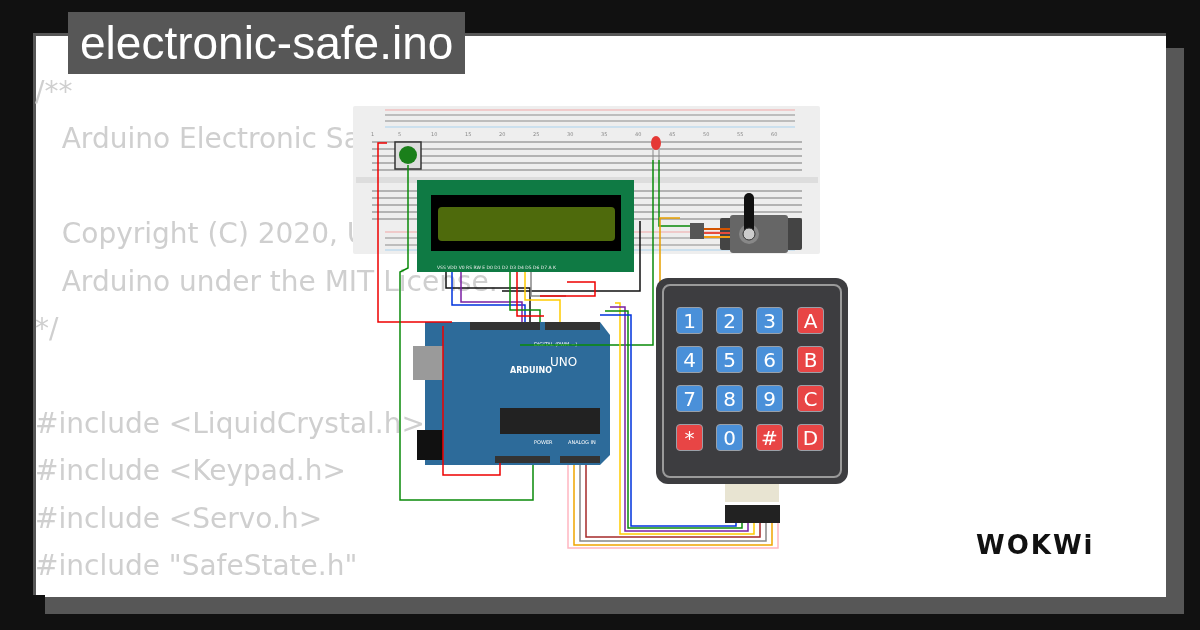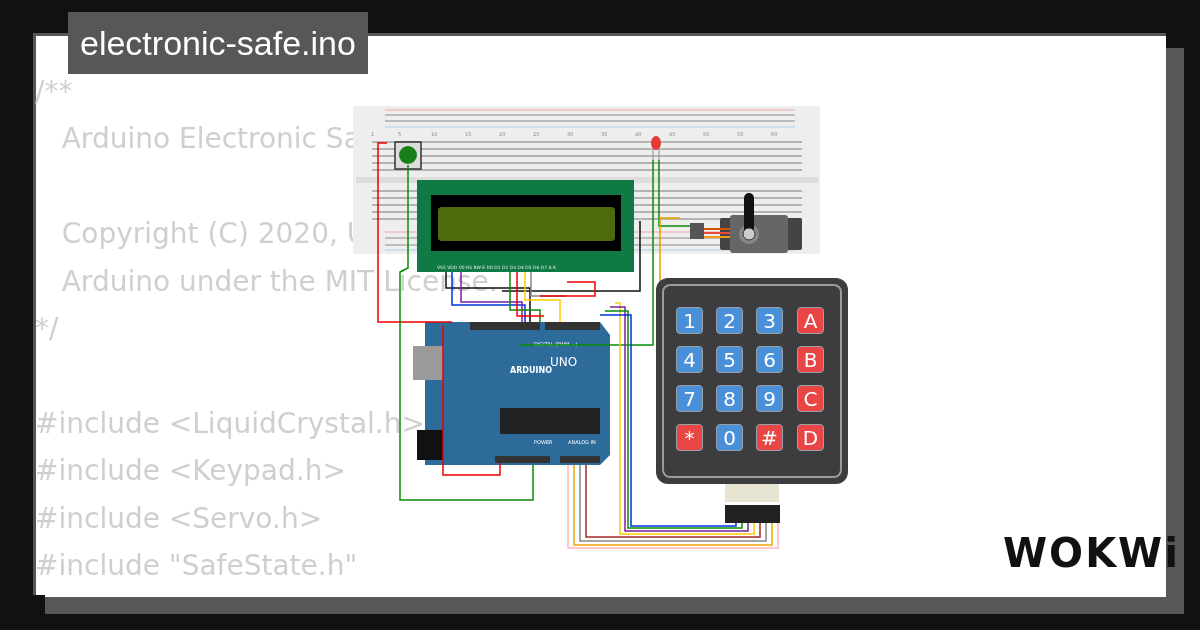--- a/index.html
+++ b/index.html
@@ -1,22 +1,22 @@
 <!DOCTYPE html>
 <html><head>
 <meta charset="utf-8">
 <style>
   html,body{margin:0;padding:0;}
   body{width:1200px;height:630px;background:#111111;position:relative;overflow:hidden;font-family:"DejaVu Sans",sans-serif;}
   .shadow{position:absolute;left:42px;top:48px;width:1142px;height:566px;background:#575757;}
   .card{position:absolute;left:33px;top:33px;width:1133px;height:564px;background:#ffffff;box-sizing:border-box;border:3px solid #575757;border-bottom:none;border-right:none;overflow:hidden;}
-  .title-tab{position:absolute;left:68px;top:12px;height:62px;padding:0 12px;background:#575757;color:#ffffff;font-family:"Liberation Sans",sans-serif;font-size:34px;line-height:62px;box-sizing:border-box;z-index:5;}
+  .title-tab{position:absolute;left:68px;top:12px;height:62px;padding:0 12px;background:#575757;color:#ffffff;font-family:"Liberation Sans",sans-serif;font-size:46px;line-height:62px;box-sizing:border-box;z-index:5;}
   .code{position:absolute;left:35px;top:68px;margin:0;font-family:"DejaVu Sans",sans-serif;font-size:28px;line-height:47.4px;color:#cfcfcf;white-space:pre;}
   .circuit{position:absolute;left:0;top:0;width:1200px;height:630px;z-index:3;}
-  .logo{position:absolute;left:1003px;top:530px;font-family:"DejaVu Sans",sans-serif;font-size:40px;font-weight:bold;letter-spacing:2px;color:#111;z-index:4;}
+  .logo{position:absolute;left:976px;top:530px;font-family:"DejaVu Sans",sans-serif;font-size:26px;font-weight:bold;letter-spacing:2px;color:#111;z-index:4;}
   .kp-key{position:absolute;width:27px;height:27px;border-radius:4px;color:#fff;font-family:"DejaVu Sans",sans-serif;font-size:20px;line-height:27px;text-align:center;border:1px solid #9aa0a8;box-sizing:border-box;}
   .keypad{position:absolute;left:656px;top:278px;width:192px;height:206px;background:#3d3d40;border-radius:12px;z-index:4;}
   .keypad-inner{position:absolute;left:6px;top:6px;right:6px;bottom:6px;border:2px solid #9a9a9a;border-radius:8px;}
 </style>
 </head>
 <body>
 
 <div class="shadow"></div>
 <div class="card"></div>
 

